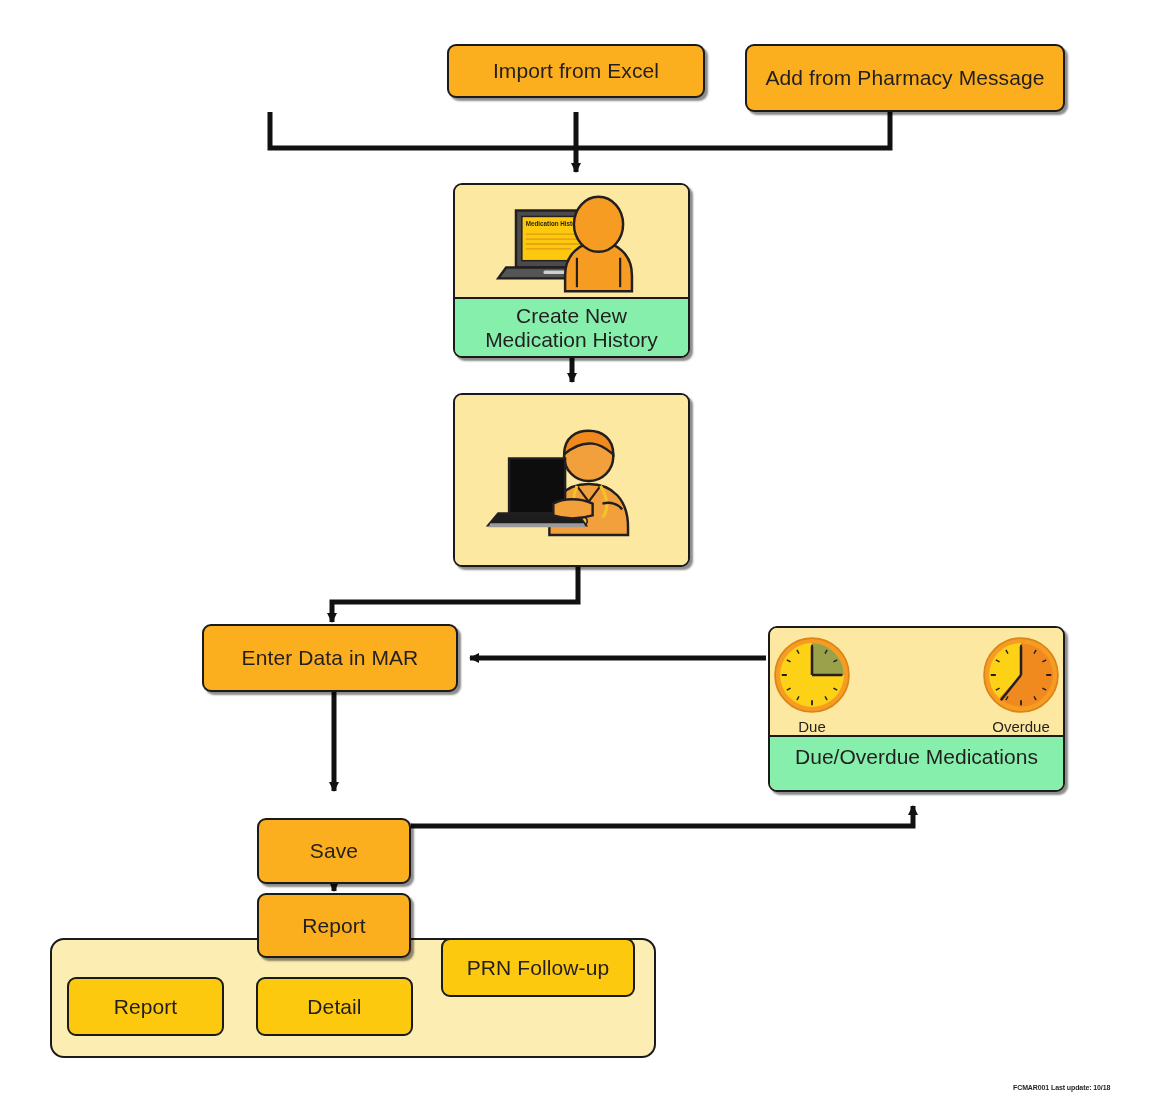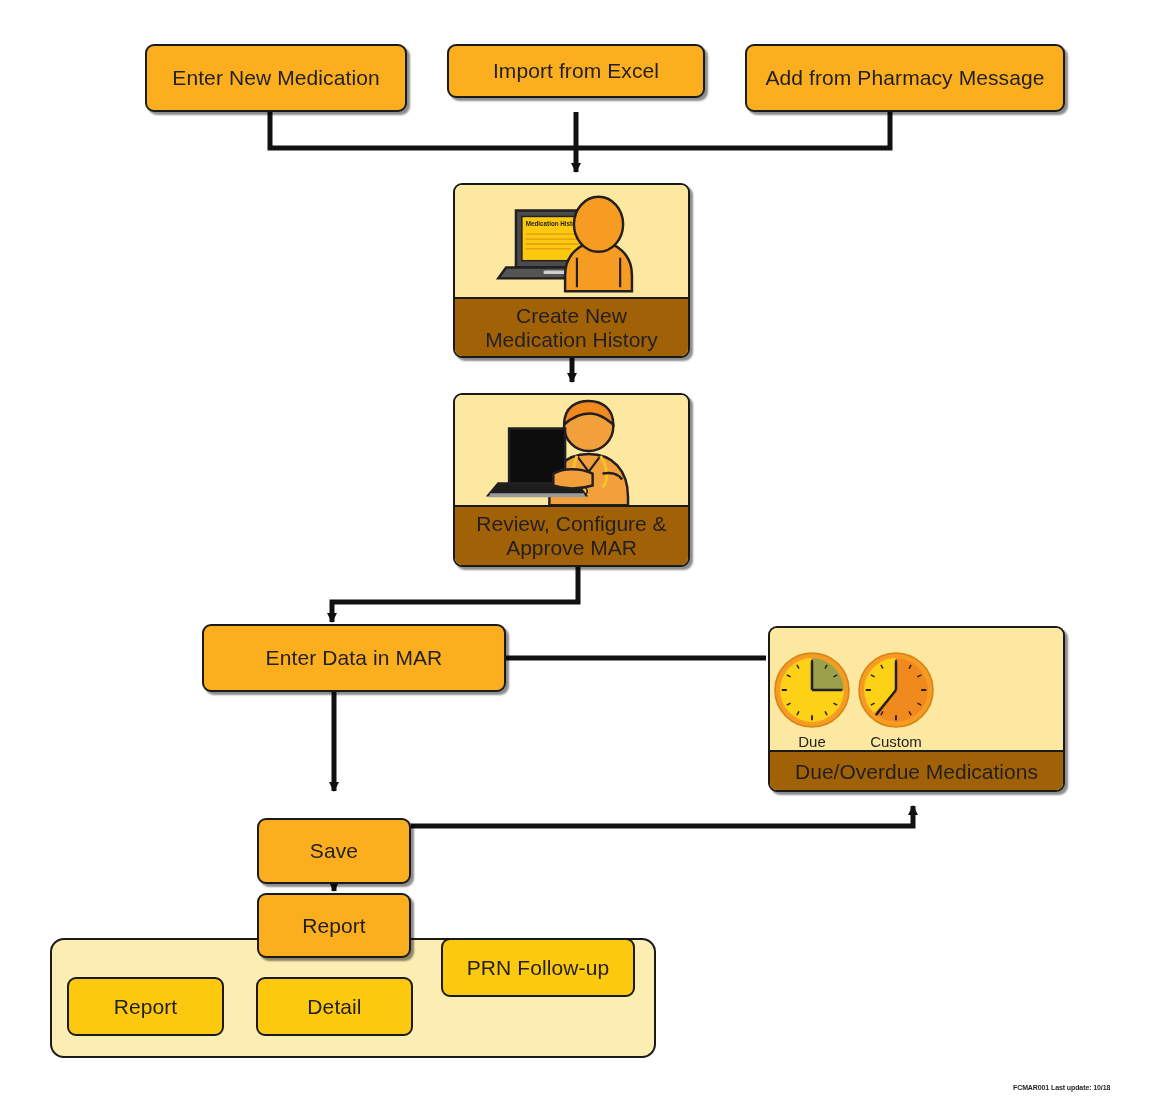--- a/index.html
+++ b/index.html
@@ -70,38 +70,38 @@
     z-index: 3;
   }
   .card-art {
     position: relative;
     flex: 1 1 auto;
     background: #FCE8A0;
   }
   .card-art svg { display: block; width: 100%; height: 100%; }
   .card-caption {
     flex: 0 0 auto;
-    background: #a16207;
+    background: #86efac;
     border-top: 2px solid #1a1a1a;
     color: #231f20;
     font-size: 21px;
     line-height: 1.14;
     text-align: center;
     padding: 5px 4px 6px;
     white-space: pre-line;
   }
   .card-caption.one-line { padding: 8px 4px 24px; }
 
   
   .clock-row {
     display: flex;
     align-items: flex-start;
-    justify-content: flex-start;
+    justify-content: space-between;
     height: 100%;
-    padding-top: 20px;
+    padding-top: 5px;
     box-sizing: border-box;
   }
   .clock-cell {
     display: flex;
     flex-direction: column;
     align-items: center;
   }
   .clock-cell svg { display: block; }
   .clock-cap {
     font-size: 15px;
@@ -162,23 +162,20 @@
       <path d="M334,692 L334,791" marker-end="url(#arrowDown)"></path>
 
       <path d="M411,826 L913,826 L913,806" marker-end="url(#arrowUp)"></path>
 
       <path d="M334,860 L334,891" marker-end="url(#arrowDown)"></path>
 
       <path d="M334,958 L334,972"></path>
     </g>
   </svg>
 
-  <div class="node orange" style="left:145px; top:44px; width:262px; height:68px;">
-    <span class="pill-label">Enter New Medication</span>
-  </div>
 
   <div class="node orange" style="left:447px; top:44px; width:258px; height:54px;">
     <span class="pill-label">Import from Excel</span>
   </div>
 
   <div class="node orange" style="left:745px; top:44px; width:320px; height:68px;">
     <span class="pill-label">Add from Pharmacy Message</span>
   </div>
 
   <div class="card" style="left:453px; top:183px; width:237px; height:175px;">
@@ -227,25 +224,23 @@
         <circle cx="130" cy="98" r="4.5" fill="#F6C324" stroke="#231f20" stroke-width="1.6"></circle>
 
         <path d="M55,34 L112,34 L112,90 L55,90 Z" fill="#0d0d0d" stroke="#231f20" stroke-width="2.5"></path>
         <path d="M44,90 L124,90 L133,102 L34,102 Z" fill="#1d1d1d" stroke="#231f20" stroke-width="2.5"></path>
         <path d="M36,100 L131,100 L133,104 L34,104 Z" fill="#9a9a9a"></path>
 
         <path d="M100,80 C110,74 128,74 140,80 L140,92 C126,96 112,96 100,92 Z" fill="#F2A03C" stroke="#231f20" stroke-width="2.5"></path>
         <path d="M150,80 C158,78 166,80 170,86" fill="none" stroke="#231f20" stroke-width="2.5"></path>
       </svg>
     </div>
-    <div class="card-caption">Review, Configure &amp;
-Approve MAR</div>
-  </div>
-
-  <div class="node orange" style="left:202px; top:624px; width:304px; height:68px;">
+  </div>
+
+  <div class="node orange" style="left:202px; top:624px; width:256px; height:68px;">
     <span class="pill-label">Enter Data in MAR</span>
   </div>
 
   <div class="card" style="left:768px; top:626px; width:297px; height:166px;">
     <div class="card-art">
       <div class="clock-row">
 
         <div class="clock-cell">
           <svg width="84" height="84" viewBox="0 0 100 100" xmlns="http://www.w3.org/2000/svg">
             <circle cx="50" cy="50" r="44" fill="#F79C22" stroke="#D98517" stroke-width="2"></circle>
@@ -290,21 +285,21 @@
               <line x1="80" y1="68" x2="75.5" y2="65.5"></line>
               <line x1="68" y1="80" x2="65.5" y2="75.5"></line>
               <line x1="32" y1="80" x2="34.5" y2="75.5"></line>
               <line x1="20" y1="68" x2="24.5" y2="65.5"></line>
               <line x1="20" y1="32" x2="24.5" y2="34.5"></line>
               <line x1="32" y1="20" x2="34.5" y2="24.5"></line>
             </g>
             <line x1="50" y1="50" x2="50" y2="16" stroke="#231f20" stroke-width="3"></line>
             <line x1="50" y1="50" x2="26" y2="80" stroke="#231f20" stroke-width="3"></line>
           </svg>
-          <div class="clock-cap">Custom</div>
+          <div class="clock-cap">Overdue</div>
         </div>
 
       </div>
     </div>
     <div class="card-caption one-line">Due/Overdue Medications</div>
   </div>
 
   <div class="node orange" style="left:257px; top:818px; width:154px; height:66px;">
     <span class="pill-label">Save</span>
   </div>

